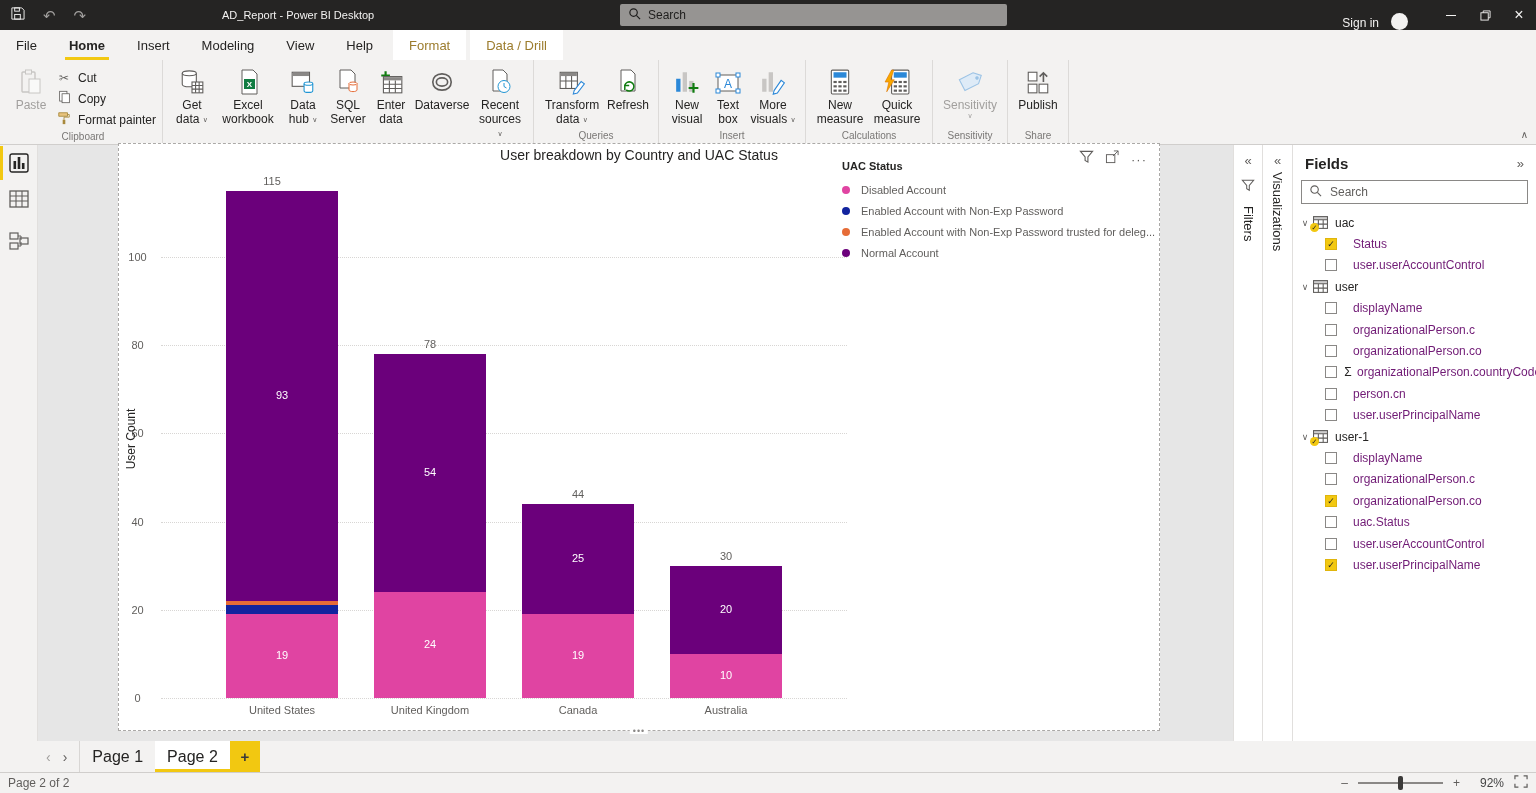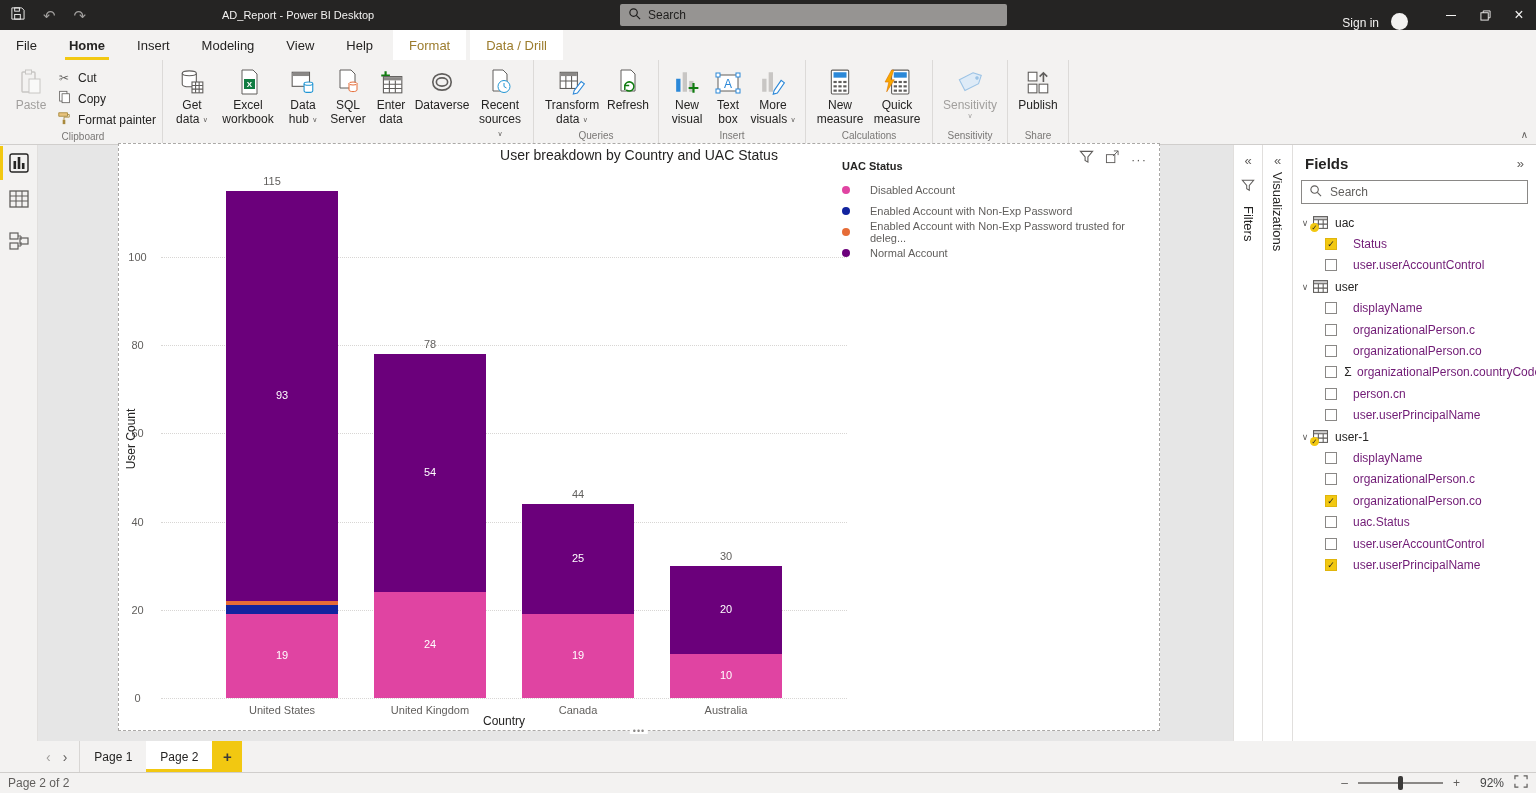--- a/index.html
+++ b/index.html
@@ -57,21 +57,21 @@
   .gridline{position:absolute;height:0;border-top:1px dotted #D8D6D4;}
   .ytick{position:absolute;left:0;width:37px;text-align:center;font-size:11px;color:#605E5C;}
   .bar-seg{position:absolute;}
   .seg-label{position:absolute;text-align:center;font-size:11px;color:#FFFFFF;}
   .total-label{position:absolute;text-align:center;font-size:11px;color:#605E5C;}
   .xcat{position:absolute;text-align:center;font-size:11px;color:#605E5C;}
   .xlabel{position:absolute;left:42px;width:686px;text-align:center;top:570px;font-size:12px;color:#252423;}
   .ylabel{position:absolute;left:-58px;top:288px;width:140px;text-align:center;transform:rotate(-90deg);font-size:12px;color:#252423;}
   .legend{position:absolute;left:723px;top:16px;width:316px;font-size:11px;}
   .legend-title{font-weight:bold;color:#252423;margin-bottom:7px;}
-  .legend-item{display:flex;align-items:center;gap:20px;height:21px;color:#605E5C;}
+  .legend-item{display:flex;align-items:center;gap:11px;height:21px;color:#605E5C;}
   .legend-dot{width:8px;height:8px;border-radius:50%;flex:none;}
 
   
   .strip{position:absolute;top:145px;height:596px;background:#FFFFFF;border-left:1px solid #E1DFDD;}
   .strip .collapse{width:100%;text-align:center;font-size:13px;color:#605E5C;padding-top:8px;}
   .strip .vtext{writing-mode:vertical-rl;font-size:13px;color:#252423;margin:10px auto 0 auto;display:block;}
   .strip .sfunnel{display:block;margin:10px auto 0 auto;}
 
   
   .fields{position:absolute;left:1292px;top:145px;width:244px;height:596px;background:#FFFFFF;border-left:1px solid #E1DFDD;font-size:12px;}
@@ -92,21 +92,21 @@
   .tree-cb.checked{background:#F2C811;border-color:#E0B50C;}
   .tree-sigma{width:14px;text-align:center;color:#252423;margin-left:4px;flex:none;}
   .tree-fname{margin-left:16px;color:#701a75;}
   .tree-fname.after-sigma{margin-left:2px;}
 
   
   .pagebar{position:absolute;left:0;top:741px;width:1536px;height:31px;background:#F3F2F1;display:flex;align-items:stretch;}
   .page-arrows{display:flex;align-items:center;gap:12px;padding:0 12px 0 46px;border-right:1px solid #D8D6D4;}
   .page-arrow{font-size:14px;color:#A19F9D;}
   .page-arrow.fwd{color:#605E5C;}
-  .page-tab{display:flex;align-items:center;justify-content:center;min-width:66px;padding:0 12px;font-size:12px;color:#252423;position:relative;}
+  .page-tab{display:flex;align-items:center;justify-content:center;min-width:66px;padding:0 12px;font-size:16px;color:#252423;position:relative;}
   .page-tab.active{background:#FFFFFF;}
   .page-tab.active::after{content:"";position:absolute;left:0;right:0;bottom:0;height:3px;background:#F2C811;}
   .page-add{width:30px;background:#F2C811;display:flex;align-items:center;justify-content:center;font-size:15px;font-weight:bold;color:#3B3A39;}
 
   
   .statusbar{position:absolute;left:0;top:772px;width:1536px;height:21px;background:#F3F2F1;border-top:1px solid #D0CECC;font-size:12px;color:#605E5C;}
   .status-left{position:absolute;left:8px;top:0;height:20px;display:flex;align-items:center;}
   .zoom-ctrl{position:absolute;right:8px;top:0;height:20px;display:flex;align-items:center;gap:10px;}
   .zoom-track{position:relative;width:85px;height:2px;background:#8A8886;}
   .zoom-handle{position:absolute;left:40px;top:-6px;width:5px;height:14px;background:#3B3A39;border-radius:2px;}
@@ -516,21 +516,20 @@
         <div class="total-label" style="left: 403px; width: 112px; top: 343.96px;">44</div>
         <div class="xcat" style="left: 385px; width: 148px; top: 560px;">Canada</div>
         <div class="bar-seg" style="left: 551px; width: 112px; top: 509.9px; height: 44.1px; background: rgb(224, 68, 162);"></div>
         <div class="seg-label" style="left: 551px; width: 112px; top: 524.95px;">10</div>
         <div class="bar-seg" style="left: 551px; width: 112px; top: 421.7px; height: 88.2px; background: rgb(107, 0, 123);"></div>
         <div class="seg-label" style="left: 551px; width: 112px; top: 458.8px;">20</div>
         <div class="total-label" style="left: 551px; width: 112px; top: 405.7px;">30</div>
         <div class="xcat" style="left: 533px; width: 148px; top: 560px;">Australia</div>
       </div>
     <div class="ylabel">User Count</div>
-    <div class="xlabel">Country</div>
     <div class="legend">
       <div class="legend-title">UAC Status</div>
       <div id="legend-items">
           <div class="legend-item">
             <span class="legend-dot" style="background: rgb(224, 68, 162);"></span>
             <span>Disabled Account</span>
           </div>
           <div class="legend-item">
             <span class="legend-dot" style="background: rgb(18, 35, 158);"></span>
             <span>Enabled Account with Non-Exp Password</span>

